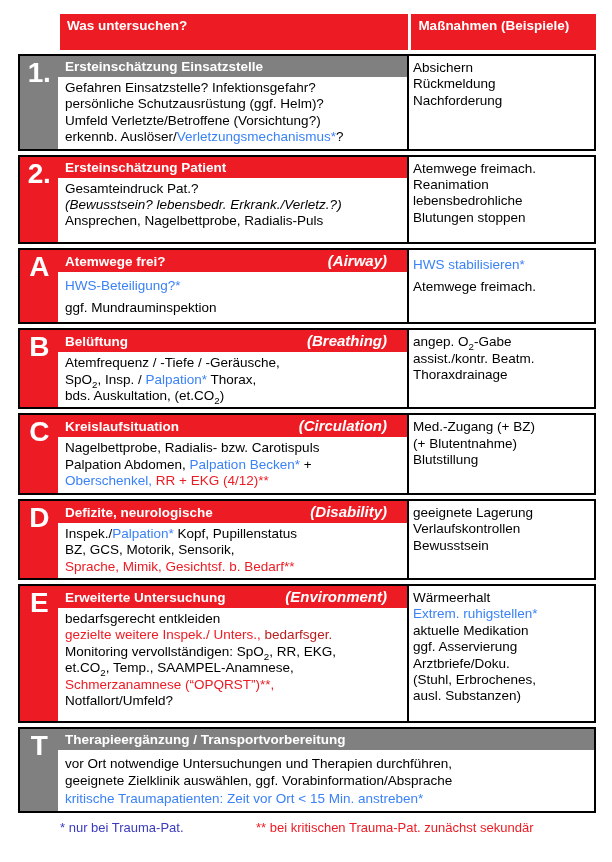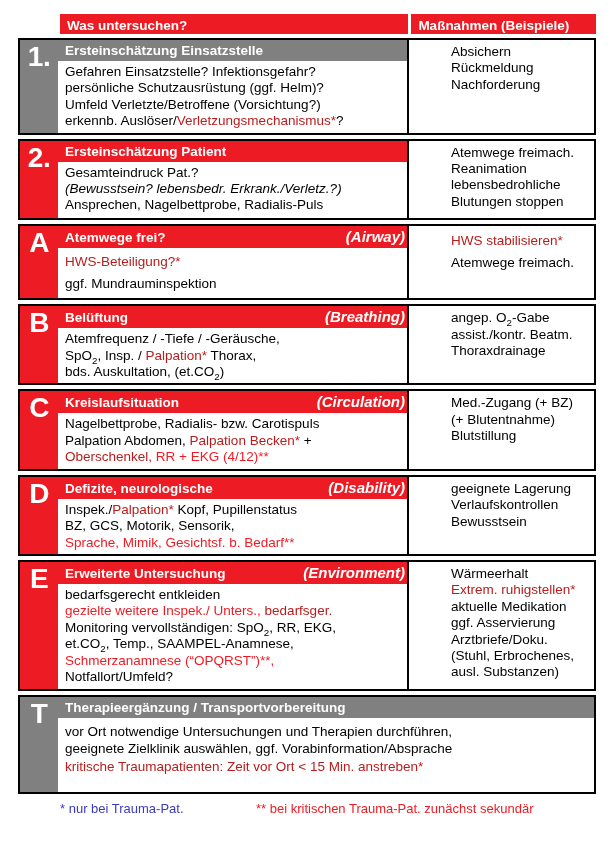--- a/index.html
+++ b/index.html
@@ -19,21 +19,21 @@
     position: relative;
     width: 612px;
     height: 862px;
     box-sizing: border-box;
     padding: 14px 16px 0 18px;
   }
 
   
   .header-row {
     display: flex;
-    height: 20px;
+    height: 36px;
     margin-left: 42px;
   }
   .hdr {
     background: #ED1C24;
     color: #ffffff;
     font-weight: bold;
     font-size: 13.5px;
     line-height: 24px;
     padding-left: 7px;
     box-sizing: border-box;
@@ -78,34 +78,33 @@
     width: 351px;
     flex: 0 0 351px;
     border-right: 2px solid #000000;
     box-sizing: border-box;
     display: flex;
     flex-direction: column;
   }
   .right-col {
     flex: 1 1 auto;
     box-sizing: border-box;
-    padding: 4px 3px 8px 4px;
+    padding: 4px 3px 16px 4px;
     font-size: 13.5px;
     line-height: 16.4px;
     min-width: 0;
-    margin-left: 38px;
   }
 
   .bar {
     background: #ED1C24;
     color: #ffffff;
     font-weight: bold;
     font-size: 13.5px;
     line-height: 19px;
-    padding: 1px 2px 1px 7px;
+    padding: 1px 20px 1px 7px;
     display: flex;
     justify-content: space-between;
     align-items: baseline;
     box-sizing: border-box;
   }
   .bar.gray { background: #808080; }
   .bar .sub {
     font-style: italic;
     font-size: 15px;
     font-weight: bold;
@@ -114,25 +113,25 @@
   }
   .bar-title { white-space: nowrap; }
 
   .content {
     padding: 3px 12px 3px 7px;
     font-size: 13.5px;
     line-height: 16.4px;
     flex: 1 1 auto;
   }
   .content.wide {
-    padding: 5px 4px 17px 7px;
+    padding: 5px 4px 4px 7px;
     line-height: 17.5px;
   }
   .line { white-space: nowrap; }
-  .blue { color: #b91c1c; }
+  .blue { color: #3b82f6; }
   .red  { color: #ED1C24; }
   .ital { font-style: italic; }
   .sp   { line-height: 22px; }
   sub { font-size: 0.72em; line-height: 0; }
 
   
   .footnotes {
     margin-top: 6px;
     margin-left: 42px;
     display: flex;

